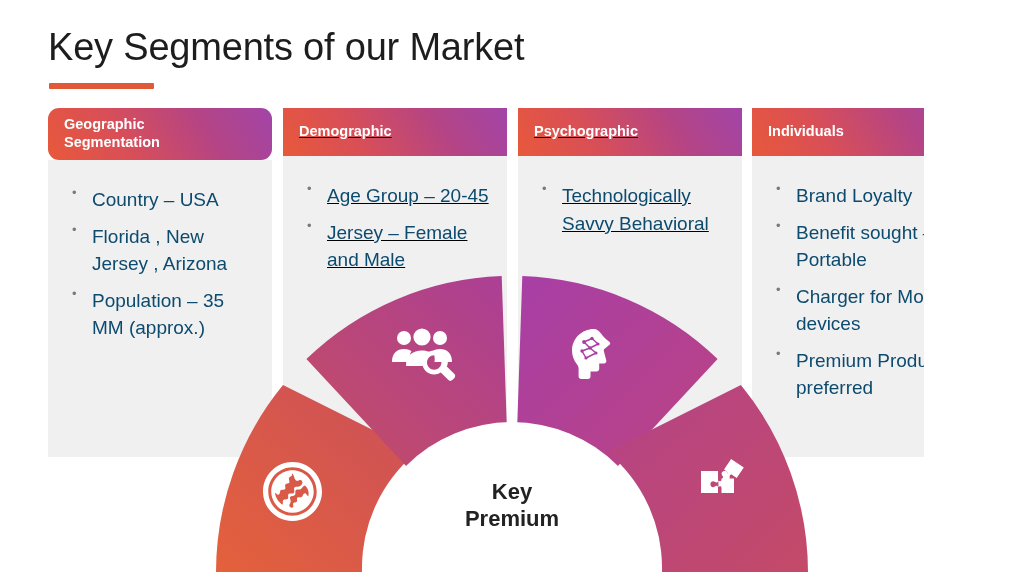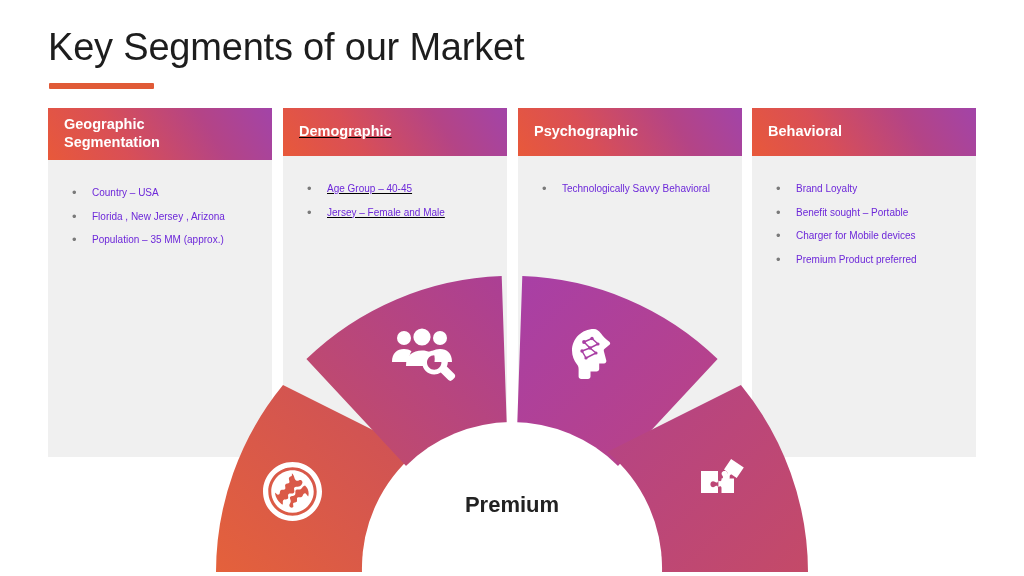--- a/index.html
+++ b/index.html
@@ -1,65 +1,65 @@
 <!DOCTYPE html>
 <html><head>
 <meta charset="utf-8">
 <style>
   html,body{margin:0;padding:0;}
   body{
     width:1024px;height:576px;background:#ffffff;
     font-family:"Liberation Sans", sans-serif;
     overflow:hidden;position:relative;
   }
-  #slide{position:absolute;inset:0;width:1024px;height:576px;overflow:hidden;background:#fff;}
+  #slide{position:absolute;inset:0;width:924px;height:576px;overflow:hidden;background:#fff;}
 
   
   .page-title{
     position:absolute;left:48px;top:26px;
     font-size:38px;font-weight:400;color:#1d1d1d;
     letter-spacing:-0.2px;white-space:nowrap;
   }
   .title-rule{
     position:absolute;left:49px;top:83px;width:105px;height:6px;
     background:#e05a37;border-radius:1px;
   }
 
   
   .cards{position:absolute;left:0;top:0;width:1024px;height:576px;}
   .card{position:absolute;top:108px;width:224px;}
   .card.c0{left:48px;}
   .card.c1{left:283px;text-decoration:underline;}
-  .card.c2{left:518px;}
+  .card.c2{left:518px;text-decoration:underline;}
   .card.c3{left:752px;}
 
   .card-head{
     height:48px;box-sizing:border-box;
     padding:0 16px;display:flex;align-items:center;
     color:#ffffff;font-size:14.5px;font-weight:bold;
     line-height:1.22;
     background:linear-gradient(58deg,#e8593a 0%,#d94f56 32%,#b44486 70%,#a244a8 100%);
   }
-  .card.c0 .card-head{height:52px;align-items:center;}
+  .card.c0 .card-head{height:52px;align-items:center;border-radius:11px;}
   .card-body{
     background:#f0f0f0;
     box-sizing:border-box;
     padding:26px 14px 16px 14px;
   }
   .card.c0 .card-body{height:297px;}
   .card.c1 .card-body{height:301px;}
   .card.c2 .card-body{height:301px;}
   .card.c3 .card-body{height:301px;}
 
   ul.bullets{list-style:none;margin:0;padding:0;}
   ul.bullets li{
     position:relative;
     padding-left:30px;
     margin:0 0 9px 0;
-    font-size:10px;line-height:1.45;color:#6d28d9;
+    font-size:19px;line-height:1.45;color:#0c4a6e;
   }
   ul.bullets li::before{
     content:"\2022";
     position:absolute;left:10px;top:-2px;
     font-size:13px;color:#7a7a7a;
   }
 
   
   .donut-wrap{position:absolute;left:0;top:0;width:1024px;height:576px;pointer-events:none;}
   .donut-wrap svg{display:block;}
@@ -93,37 +93,37 @@
           <li>Florida , New Jersey , Arizona</li>
           <li>Population –  35 MM (approx.)</li>
         </ul>
       </div>
     </div>
 
     <div class="card c1">
       <div class="card-head">Demographic</div>
       <div class="card-body">
         <ul class="bullets">
-          <li>Age Group – 40-45</li>
+          <li>Age Group – 20-45</li>
           <li>Jersey – Female and Male</li>
         </ul>
       </div>
     </div>
 
     <div class="card c2">
       <div class="card-head">Psychographic</div>
       <div class="card-body">
         <ul class="bullets">
           <li>Technologically Savvy Behavioral</li>
         </ul>
       </div>
     </div>
 
     <div class="card c3">
-      <div class="card-head">Behavioral</div>
+      <div class="card-head">Individuals</div>
       <div class="card-body">
         <ul class="bullets">
           <li>Brand Loyalty</li>
           <li>Benefit sought – Portable</li>
           <li>Charger for Mobile devices</li>
           <li>Premium Product preferred</li>
         </ul>
       </div>
     </div>
   </div>
@@ -221,17 +221,18 @@
                    C26.7,12 27.5,14.8 26.1,16.4 C25.0,17.6 25.0,19.5 26.9,19.5 L33,19.5 L33,34 L20.5,34 L20.5,29.0
                    C20.5,27.0 18.6,27.0 17.4,28.1 L17.4,21.4 C18.6,22.5 20.5,22.5 20.5,20.5 Z"></path>
           <path d="M23.0,10.4 L30.1,0.0 L42.8,8.6 L35.7,19.0 L31.3,16.0 C29.7,14.9 28.4,16.3 28.7,17.9
                    C29.1,20.0 27.1,22.1 24.6,20.4 C22.1,18.7 22.9,15.9 25.0,15.6 C26.6,15.4 27.3,13.6 25.7,12.5 Z"></path>
         </g>
       </g>
 
       <path d="M 362,572 A 150,150 0 0 1 662,572 Z" fill="#ffffff"></path>
     </svg>
     <div class="center-label">
+      <span>Key</span>
       <span>Premium</span>
     </div>
   </div>
 
 </div>
 
 </body></html>

